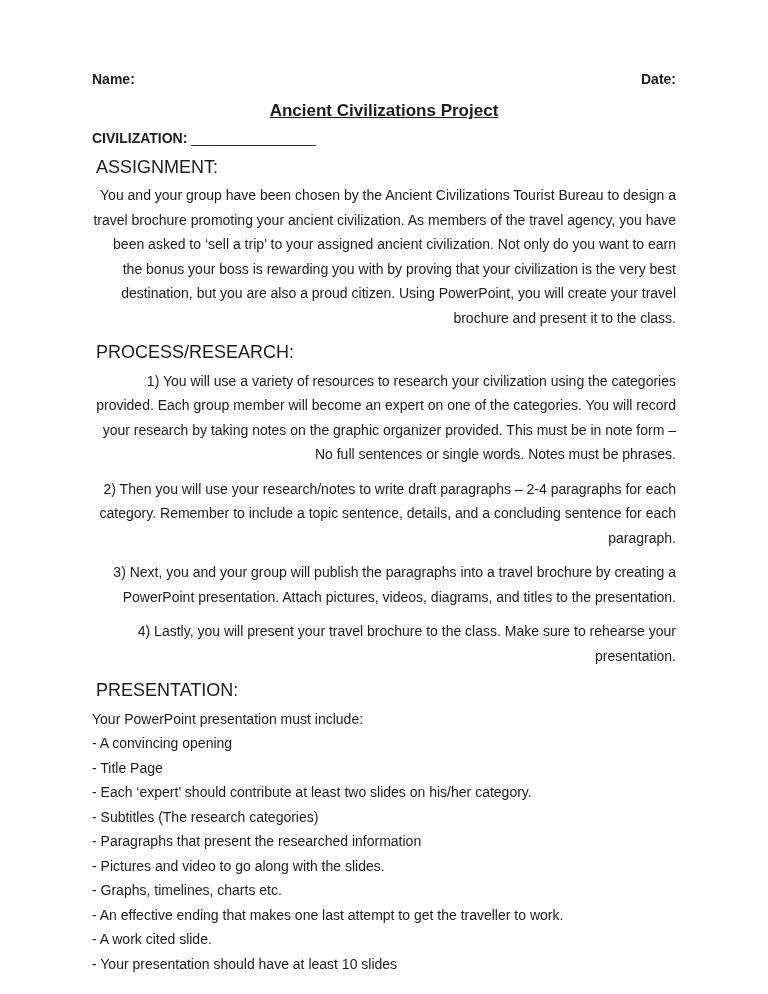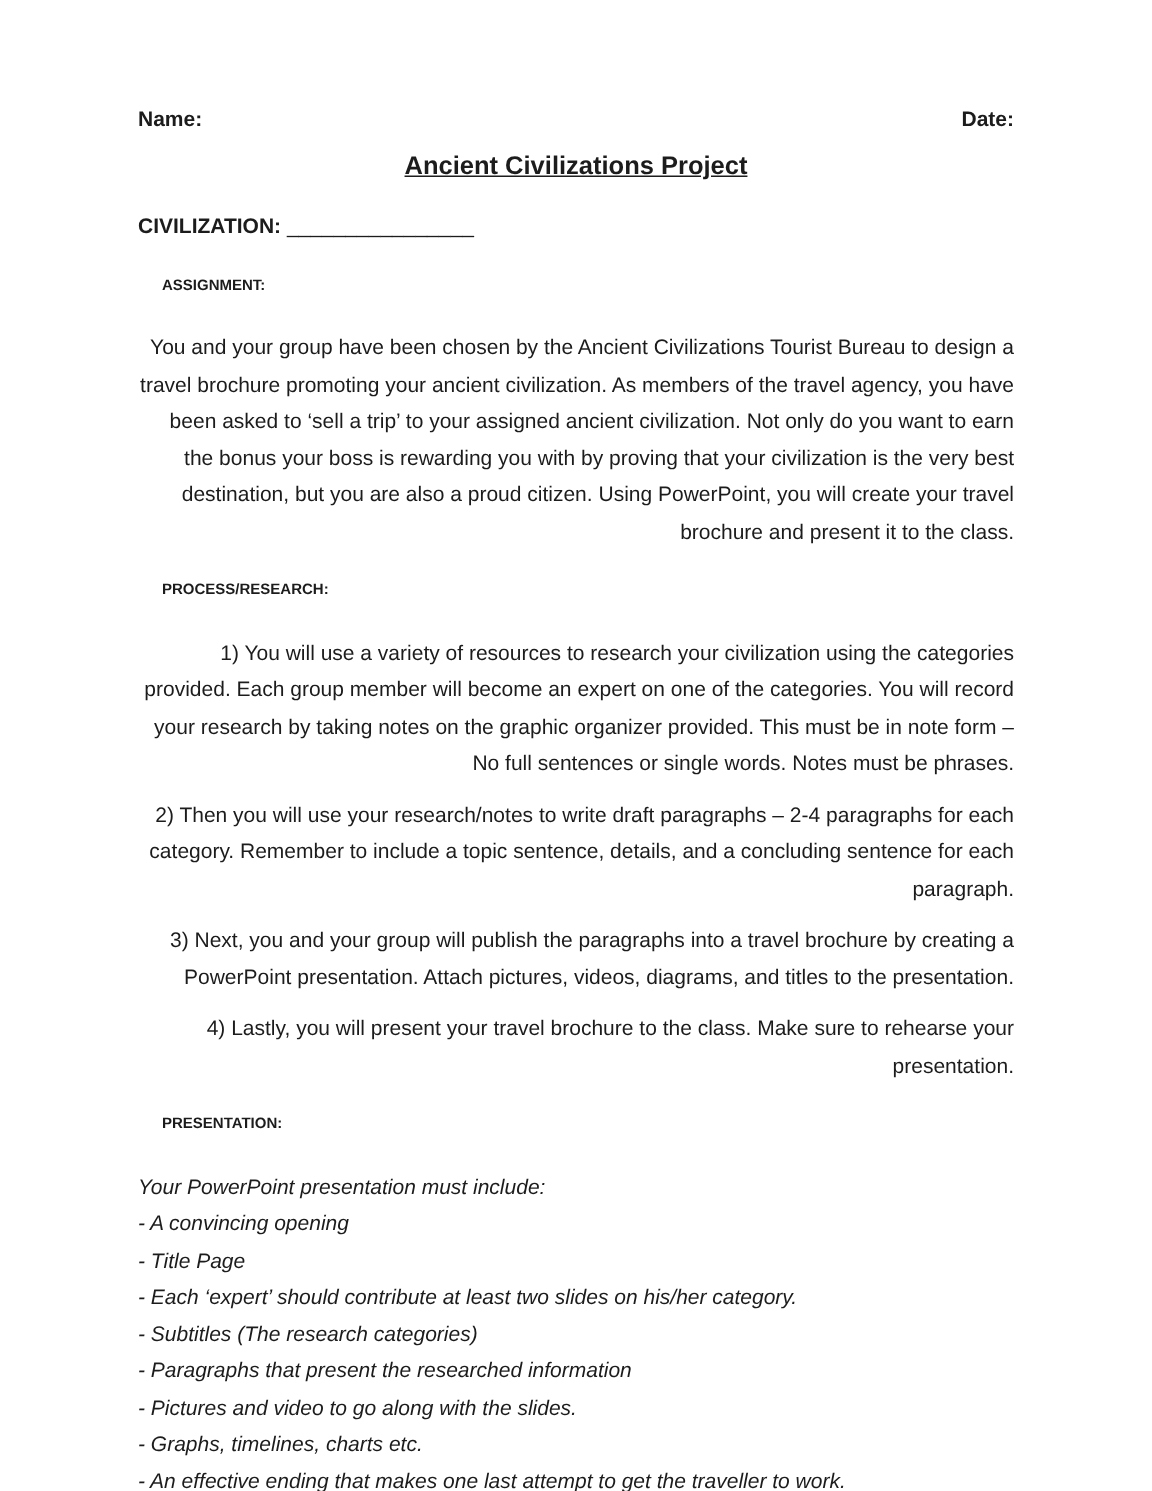--- a/index.html
+++ b/index.html
@@ -32,43 +32,42 @@
     margin-top: 10px;
     text-align: center;
   }
   .title {
     font-size: 17px;
     font-weight: bold;
     text-decoration: underline;
     line-height: 26px;
   }
   .civ-line {
-    margin-top: 14px;
+    margin-top: 2px;
     font-size: 14px;
     line-height: 24.5px;
   }
   .civ-line .label {
     font-weight: bold;
   }
   .heading {
-    font-size: 10px;
-    font-weight: bold;
+    font-size: 18px;
+    font-weight: normal;
     line-height: 24.5px;
-    margin: 16px;
+    margin: 4px;
   }
   .para {
     font-size: 14px;
     line-height: 24.5px;
     margin: 0 0 10px 0;
     text-align: right;
   }
   .line {
     font-size: 14px;
     line-height: 24.5px;
-    font-style: italic;
   }
 </style>
 </head>
 <body>
 
 <div class="page">
 
   <div class="header-row">
     <span>Name:</span>
     <span>Date:</span>

